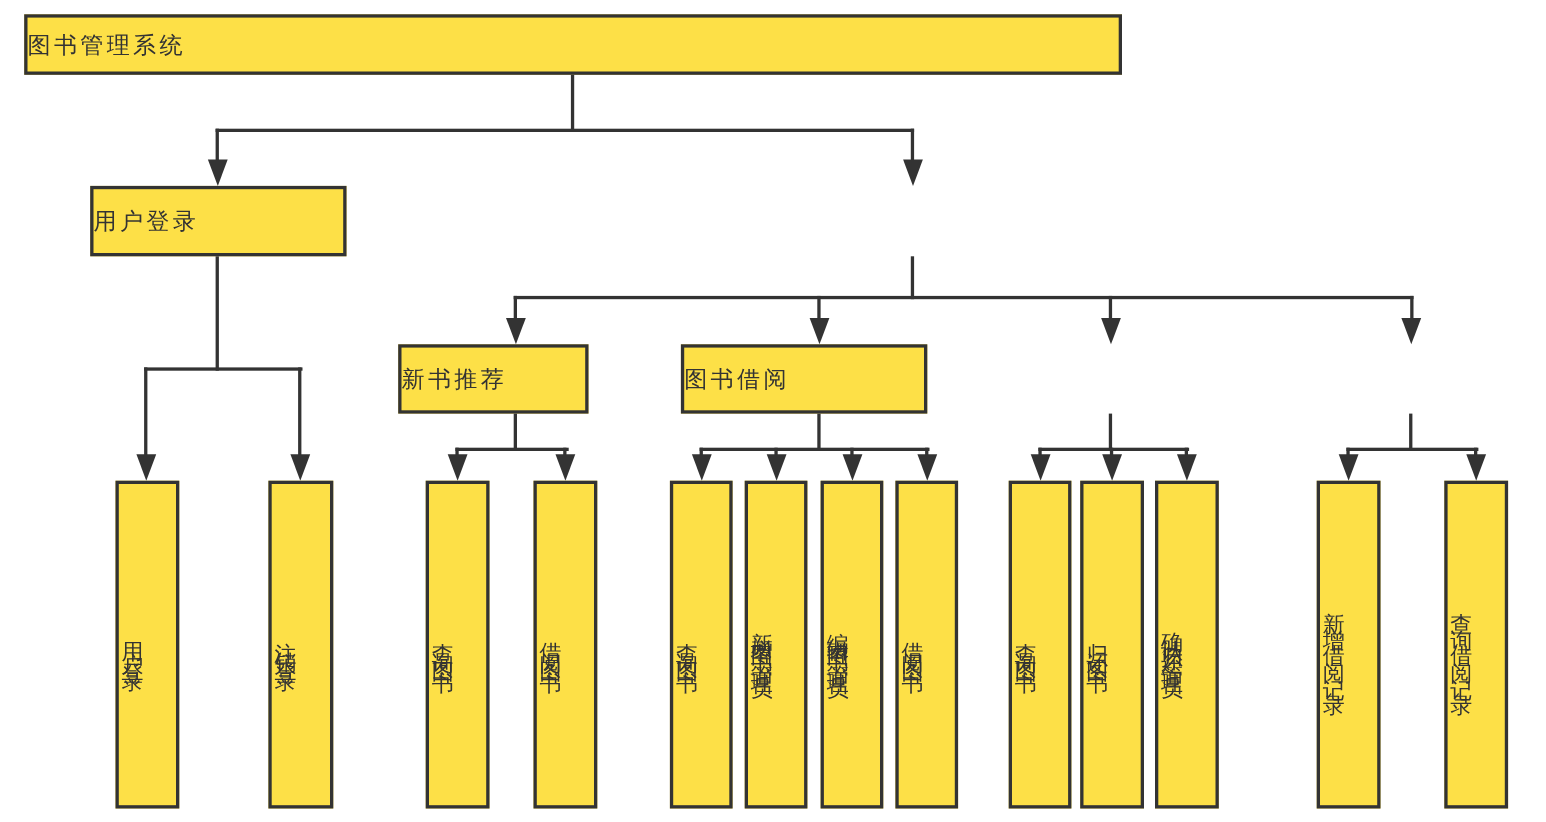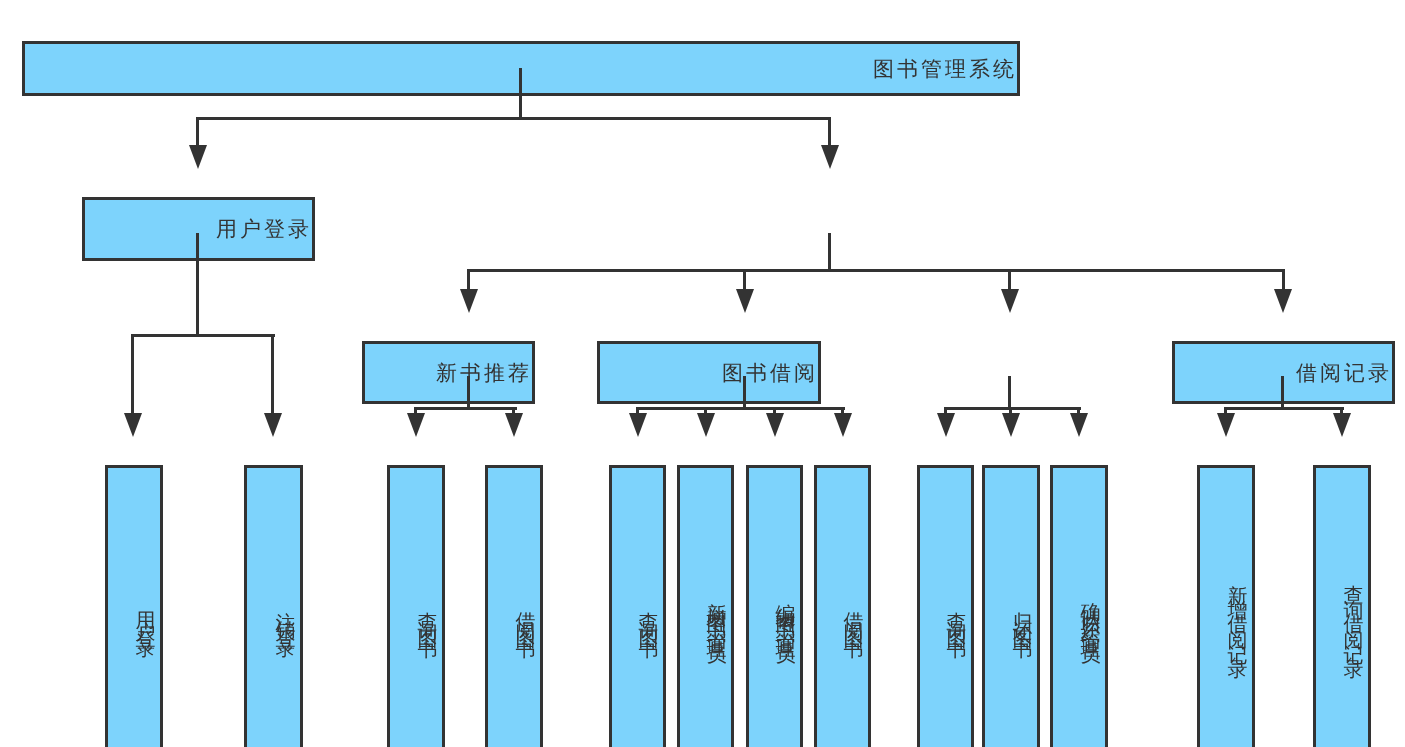--- a/index.html
+++ b/index.html
@@ -15,22 +15,22 @@
     width:1405px;height:747px;
     background:var(--background);
     font-family:"DejaVu Sans","Liberation Sans",sans-serif;
     color:var(--text);
     overflow:hidden;
   }
   .box{
     position:absolute;
     box-sizing:border-box;
     border:3px solid var(--line);
-    background:#7dd3fc;
-    display:flex;align-items:center;justify-content:flex-end;margin-top:28px;
+    background:#fde047;
+    display:flex;align-items:center;justify-content:flex-start;
   }
   .hlabel{
     font-size:21px;
     letter-spacing:3px;
     white-space:nowrap;
     color:var(--text);
   }
   .vtext{
     writing-mode:vertical-rl;
     text-orientation:mixed;
@@ -92,25 +92,22 @@
   <div class="vline" style="left:1008px;top:269px;width:3px;height:24px"></div>
   <div class="vline" style="left:1282px;top:269px;width:3px;height:24px"></div>
   <div class="arrow" style="left:460px;top:289px"></div>
   <div class="arrow" style="left:736px;top:289px"></div>
   <div class="arrow" style="left:1001px;top:289px"></div>
   <div class="arrow" style="left:1274px;top:289px"></div>
 
   <div class="box" style="left:362px;top:313px;width:173px;height:63px">
     <span class="hlabel">新书推荐</span>
   </div>
-  <div class="box" style="left:597px;top:313px;width:224px;height:63px">
+  <div class="box" style="left:619px;top:313px;width:224px;height:63px">
     <span class="hlabel">图书借阅</span>
-  </div>
-  <div class="box" style="left:1172px;top:313px;width:223px;height:63px">
-    <span class="hlabel">借阅记录</span>
   </div>
 
   <div class="vline" style="left:467px;top:376px;width:3px;height:34px"></div>
   <div class="hline" style="left:414px;top:407px;width:103px;height:3px"></div>
   <div class="vline" style="left:414px;top:407px;width:3px;height:10px"></div>
   <div class="vline" style="left:512px;top:407px;width:3px;height:10px"></div>
   <div class="arrow" style="left:407px;top:413px"></div>
   <div class="arrow" style="left:505px;top:413px"></div>
 
   <div class="vline" style="left:743px;top:376px;width:3px;height:34px"></div>

